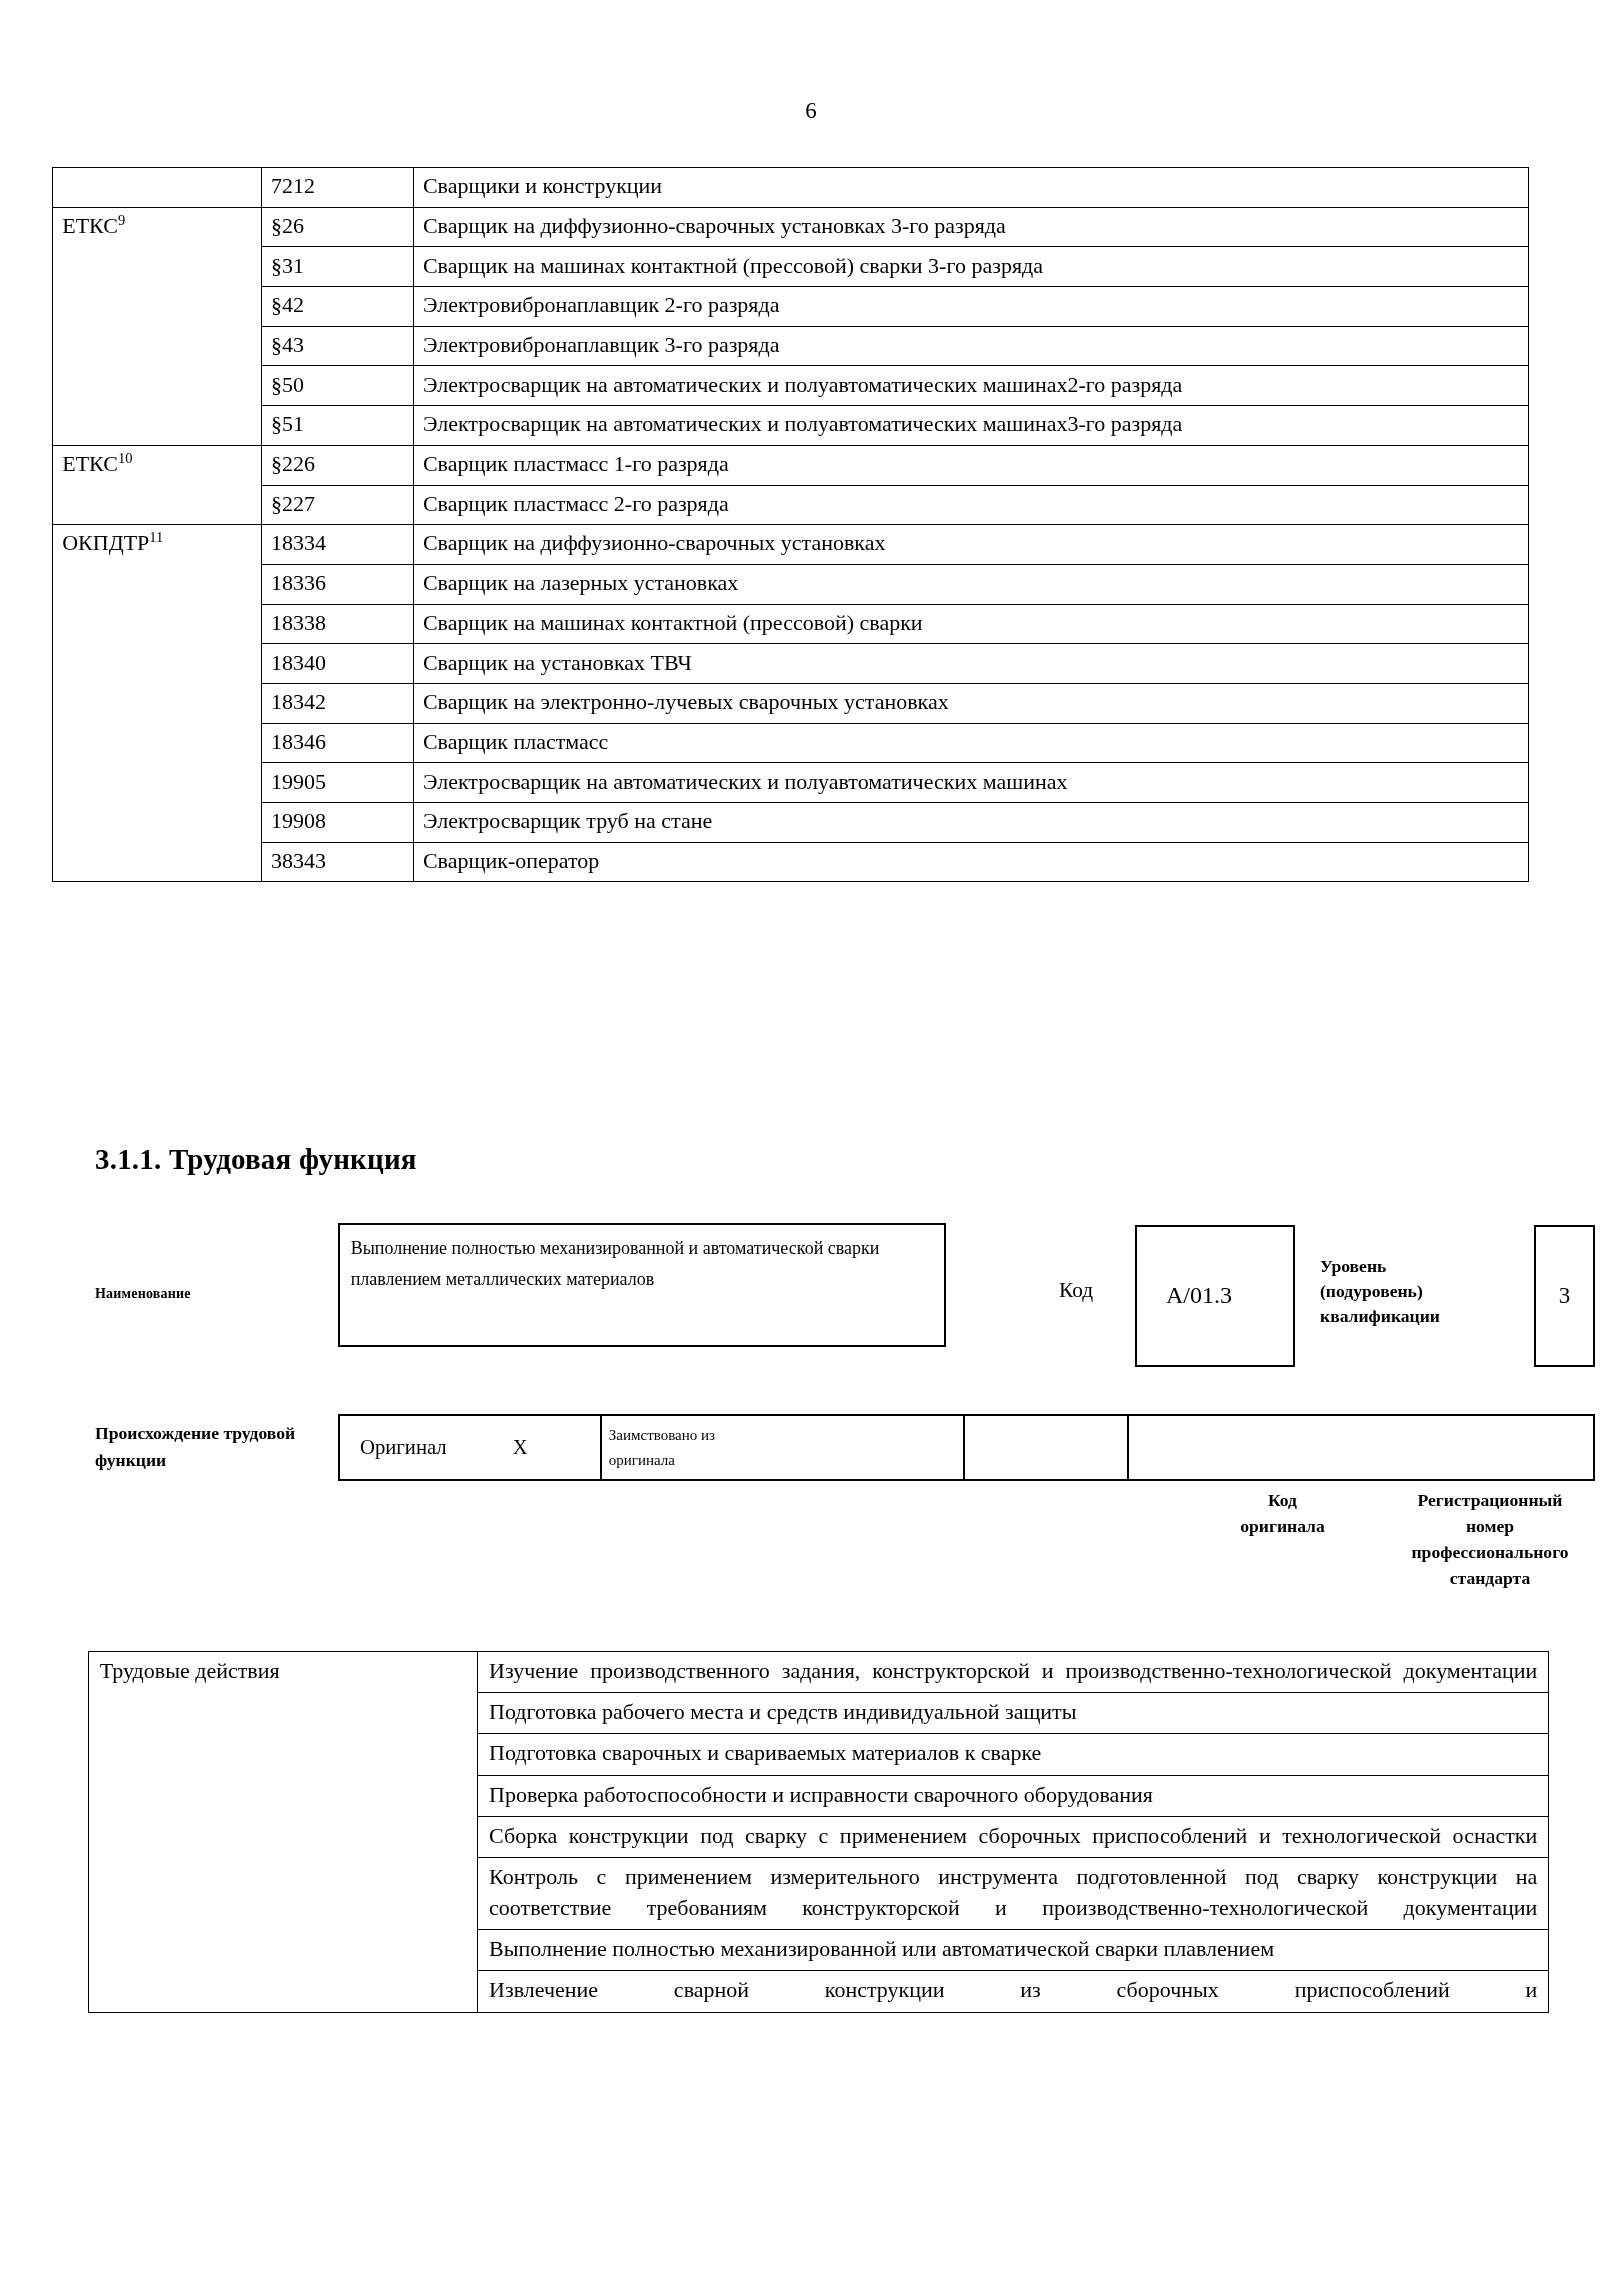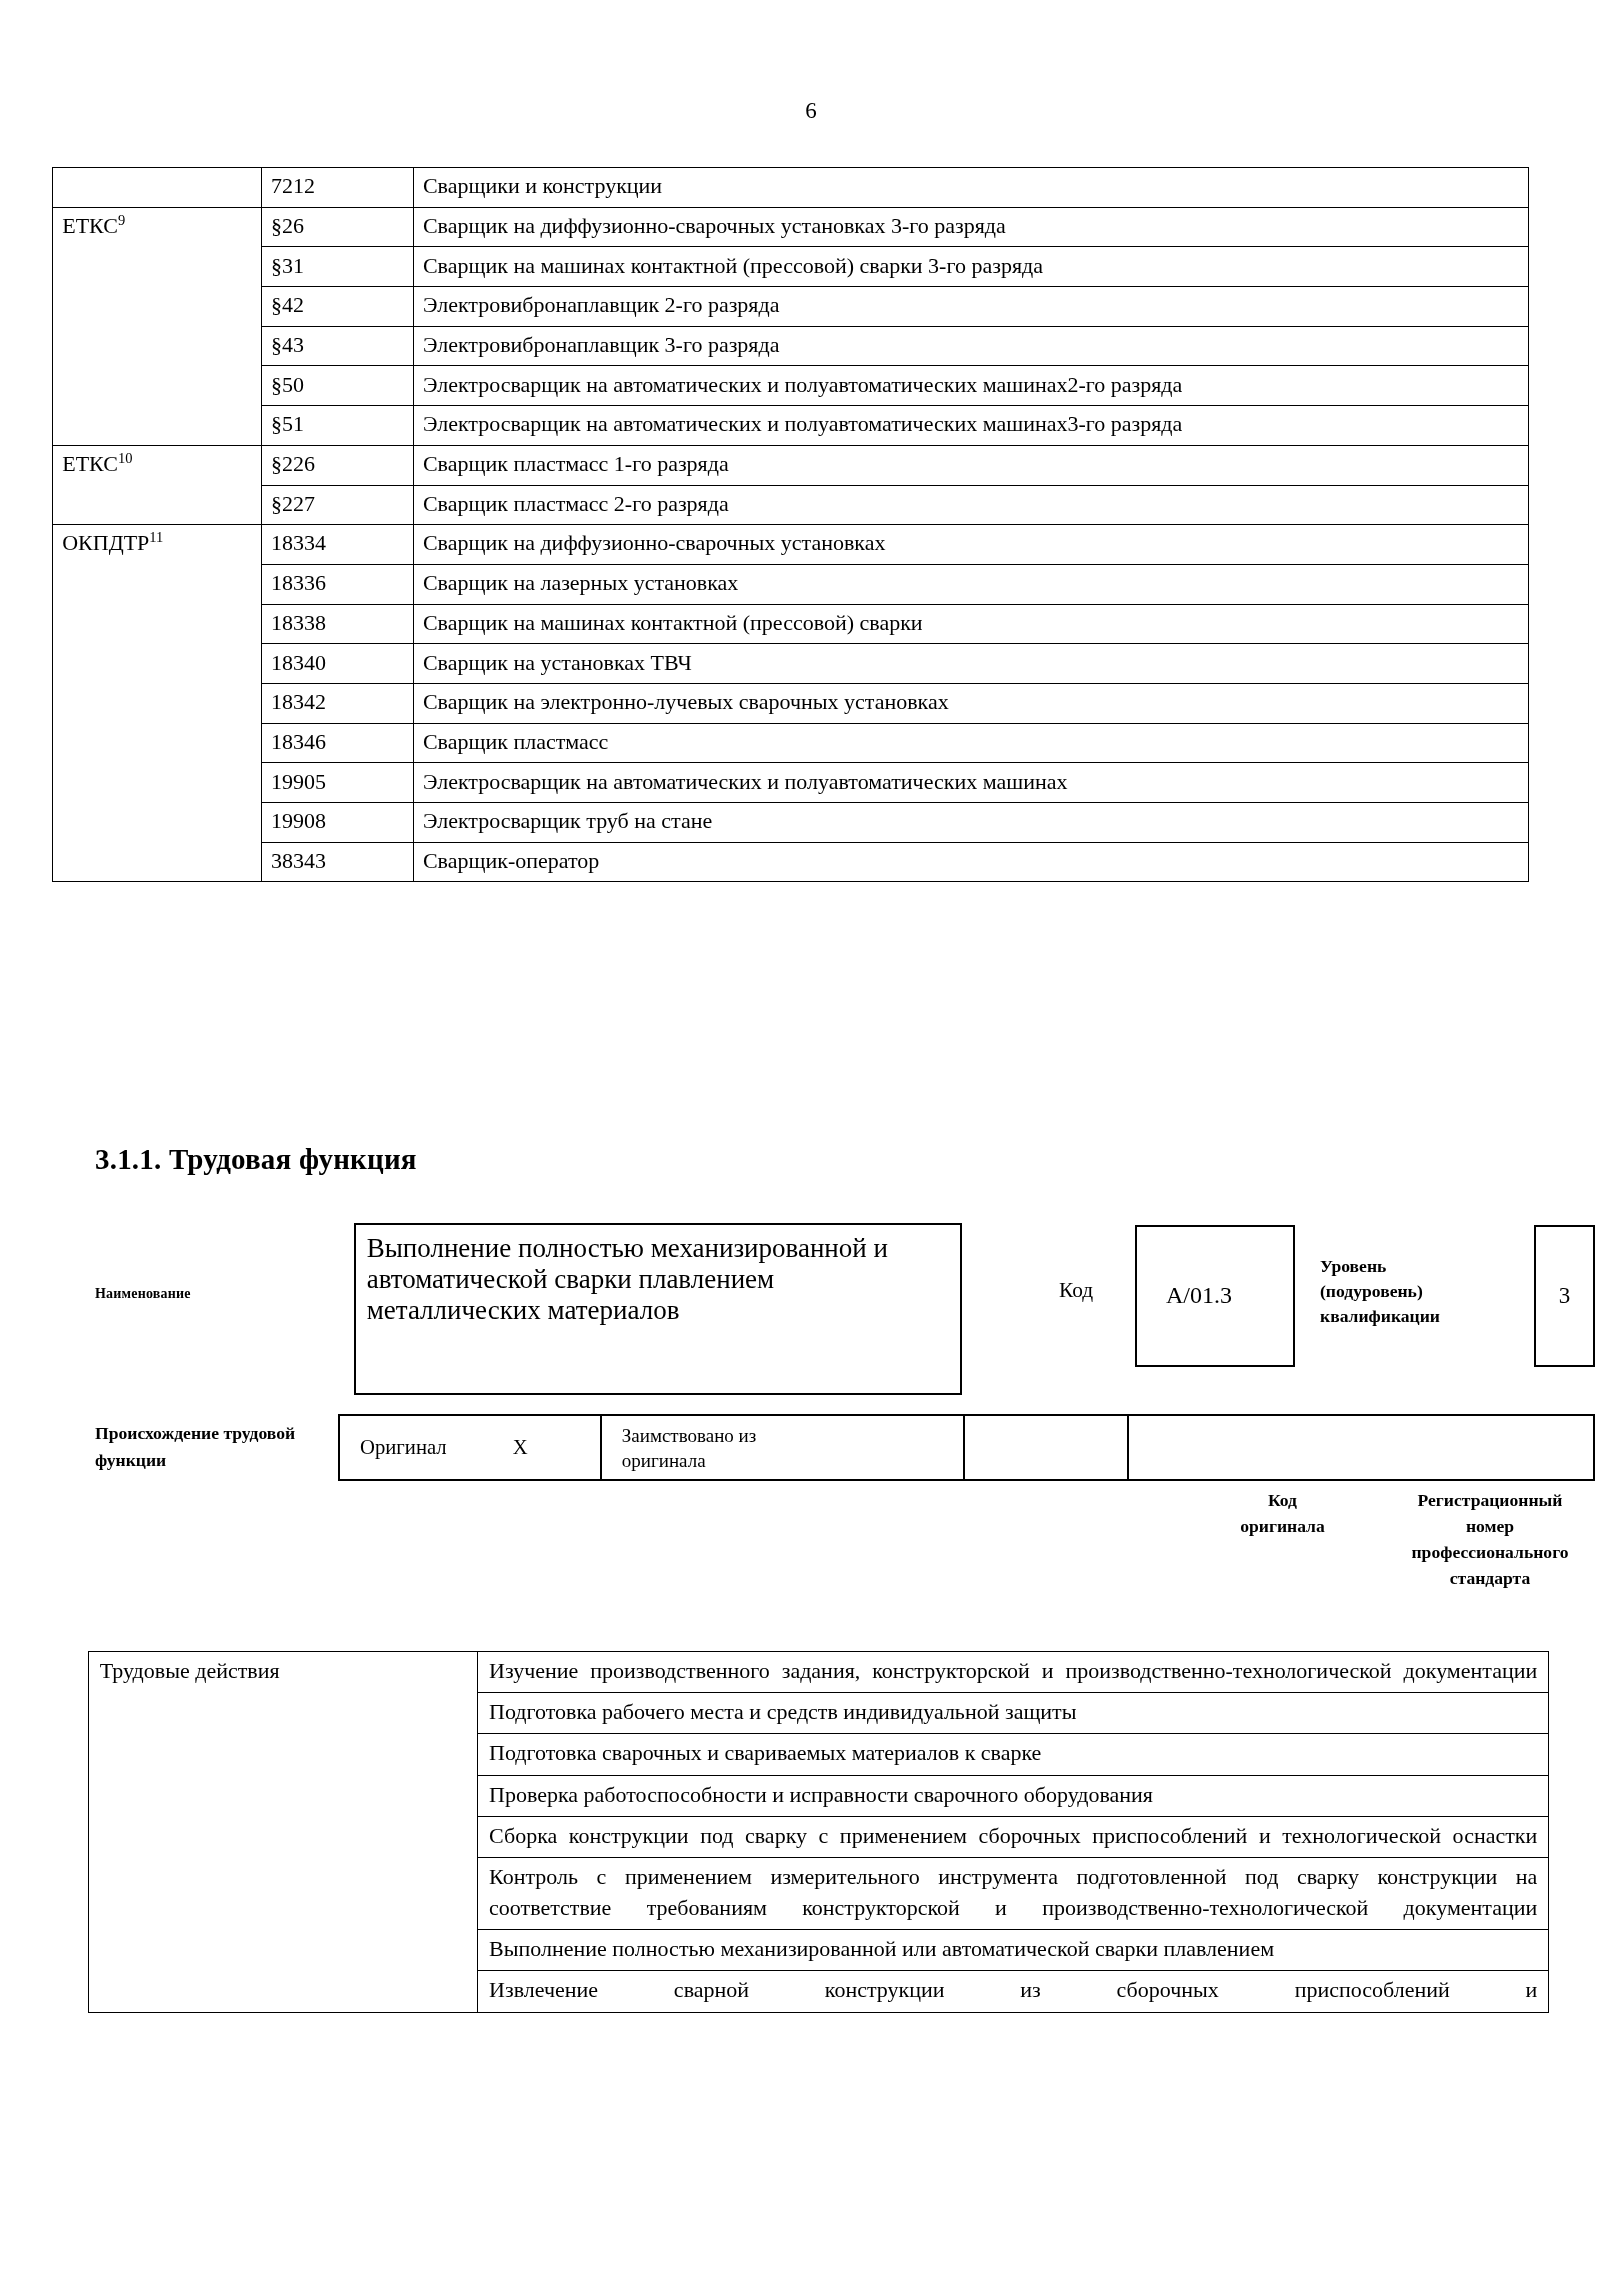--- a/index.html
+++ b/index.html
@@ -90,28 +90,28 @@
   .fn-label {
     position: absolute;
     left: 0px;
     top: 63px;
     font-size: 14px;
     font-weight: bold;
     letter-spacing: 0.2px;
   }
   .fn-name-box {
     position: absolute;
-    left: 259px;
+    left: 243px;
     top: 0px;
     width: 608px;
-    height: 172px;
+    height: 124px;
     border: 2.3px solid #000;
     box-sizing: border-box;
     padding: 7.7px 10.7px 0 10.7px;
-    font-size: 27px;
+    font-size: 18px;
     line-height: 31px;
   }
   .fn-code-label {
     position: absolute;
     left: 964px;
     top: 55px;
     font-size: 21.4px;
   }
   .fn-code-box {
     position: absolute;
@@ -184,22 +184,22 @@
   }
   .origin-cell:last-child { border-right-width: 2.3px; }
   .cell-original {
     width: 262px;
     padding-left: 20px;
     justify-content: flex-start;
     gap: 66px;
   }
   .cell-borrowed {
     width: 363px;
-    padding-left: 20px;
-    font-size: 19px;
+    padding-left: 7px;
+    font-size: 15px;
     line-height: 25px;
     align-items: center;
   }
   .cell-borrowed span { display: block; }
   .cell-empty-a { width: 165px; }
   .cell-empty-b { width: 468px; }
 
   .origin-captions {
     position: absolute;
     left: 243px;

